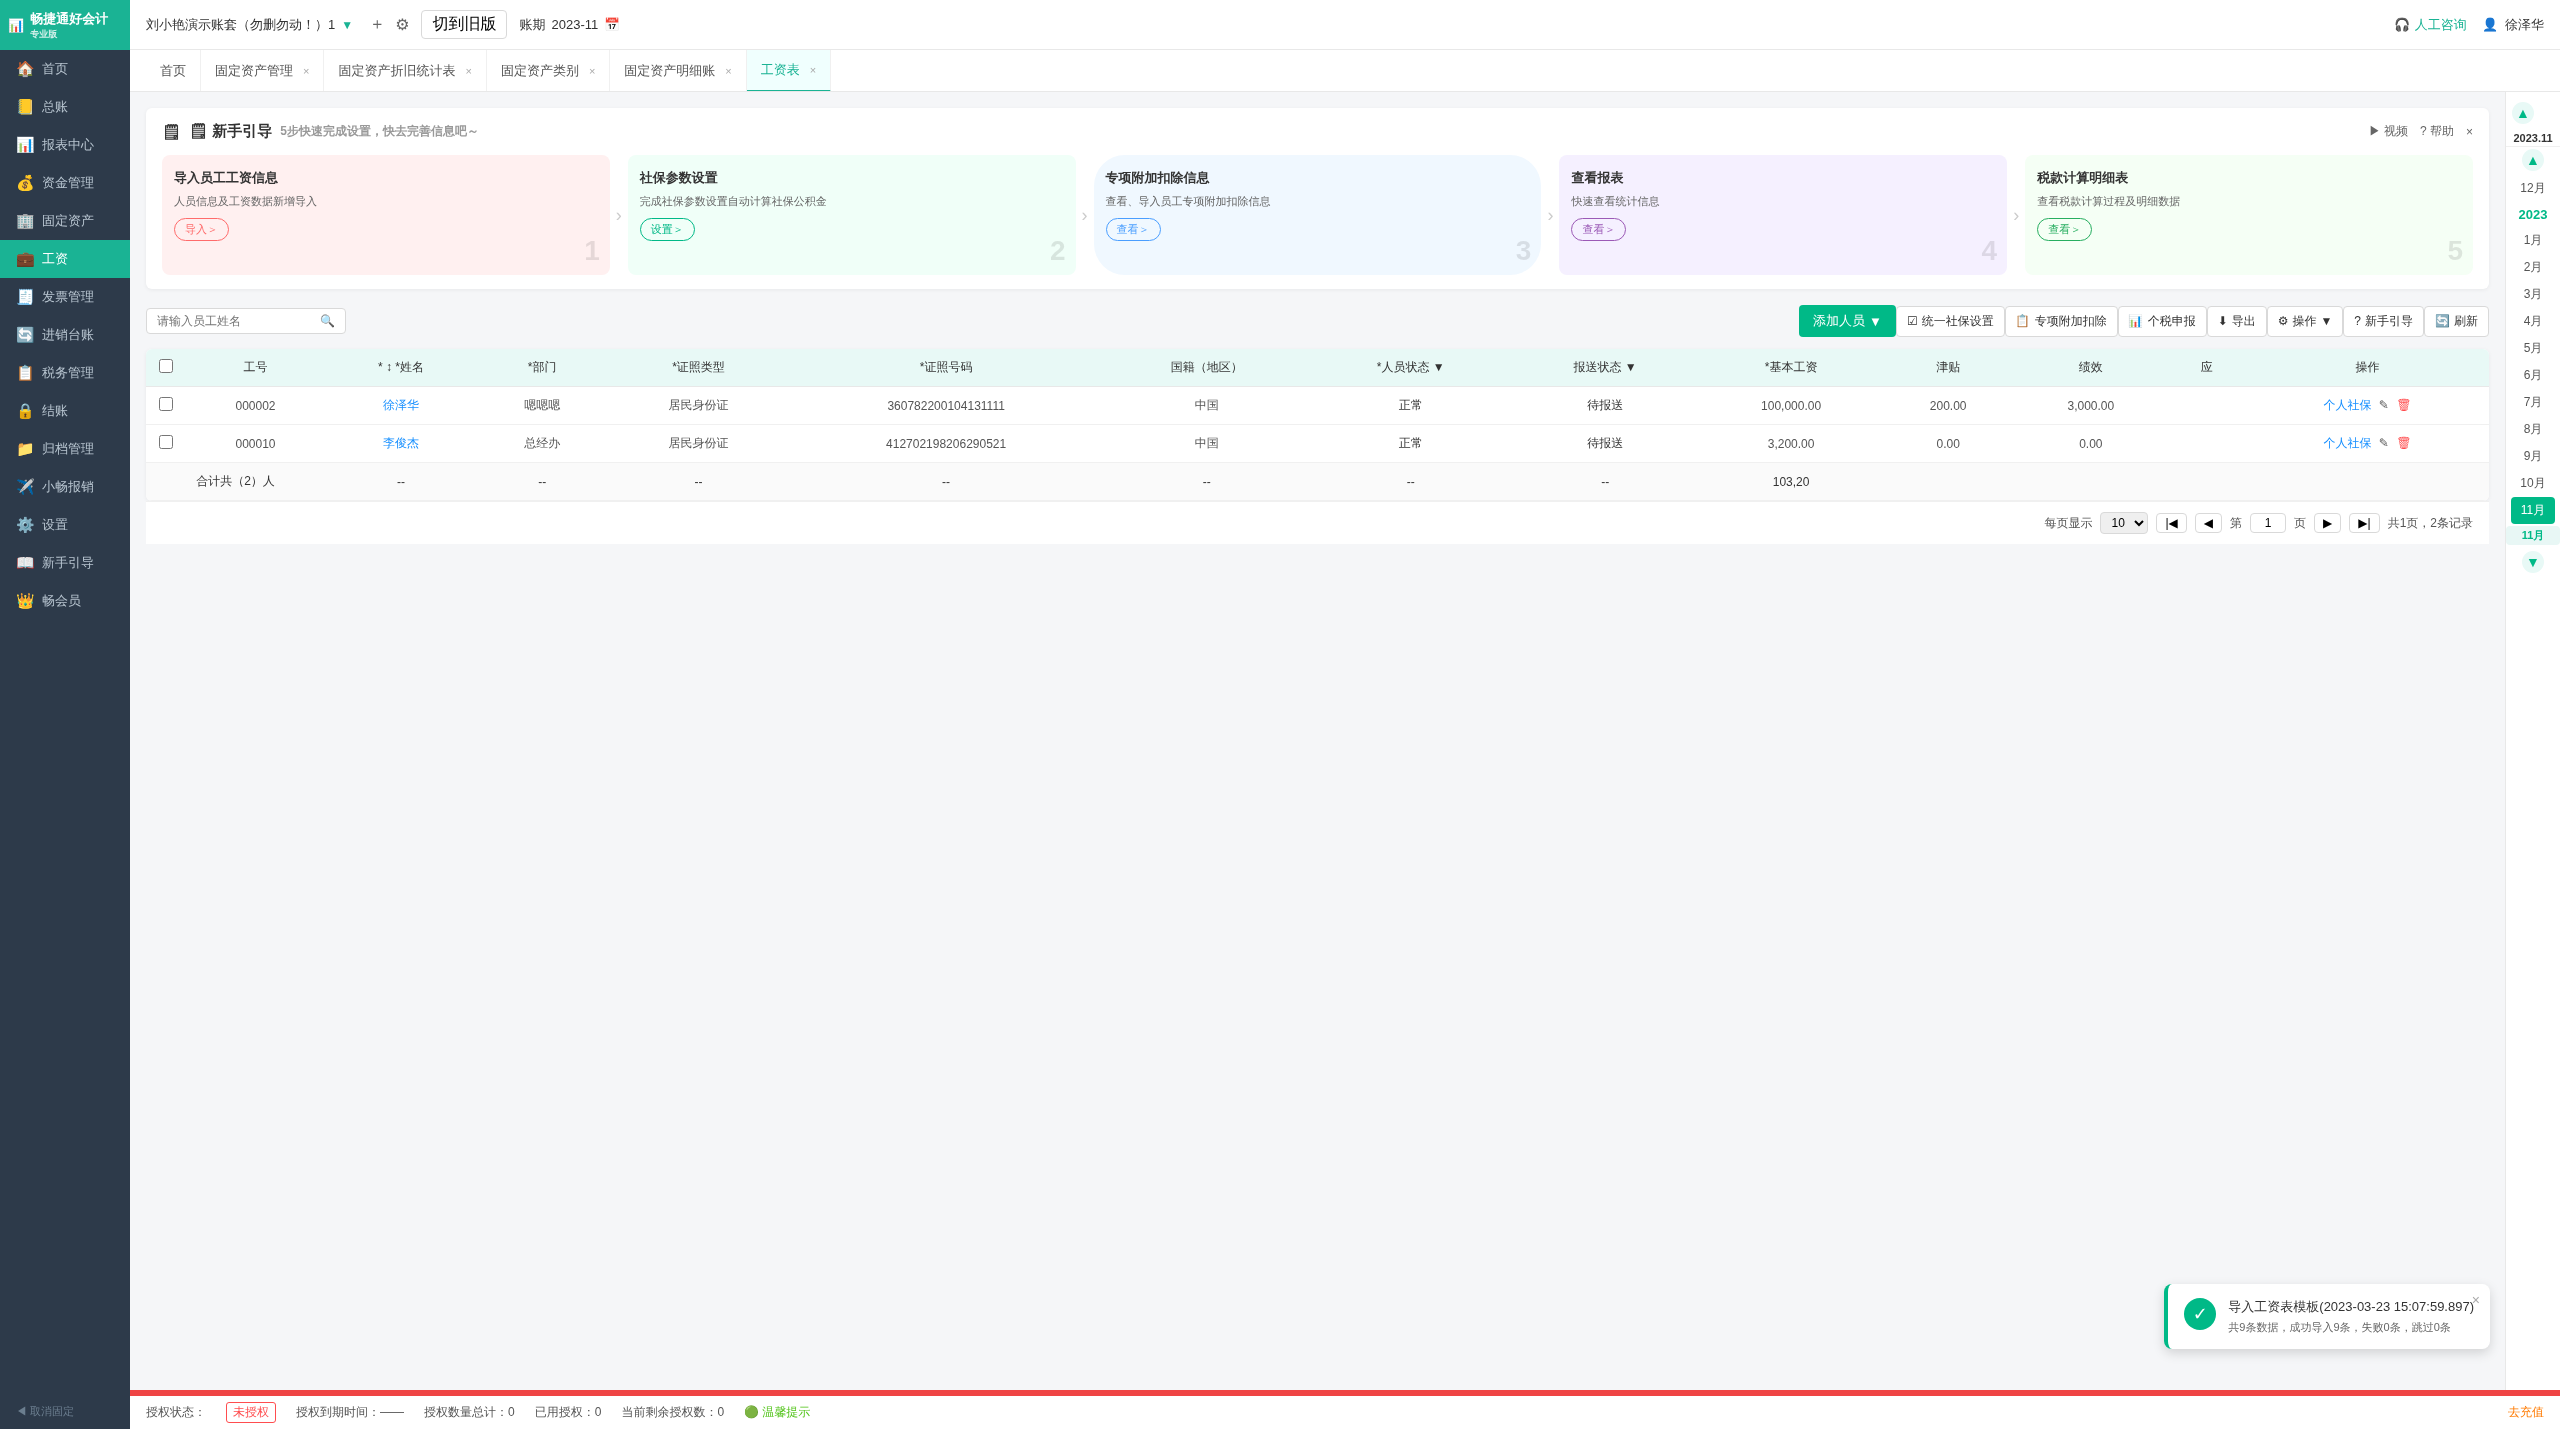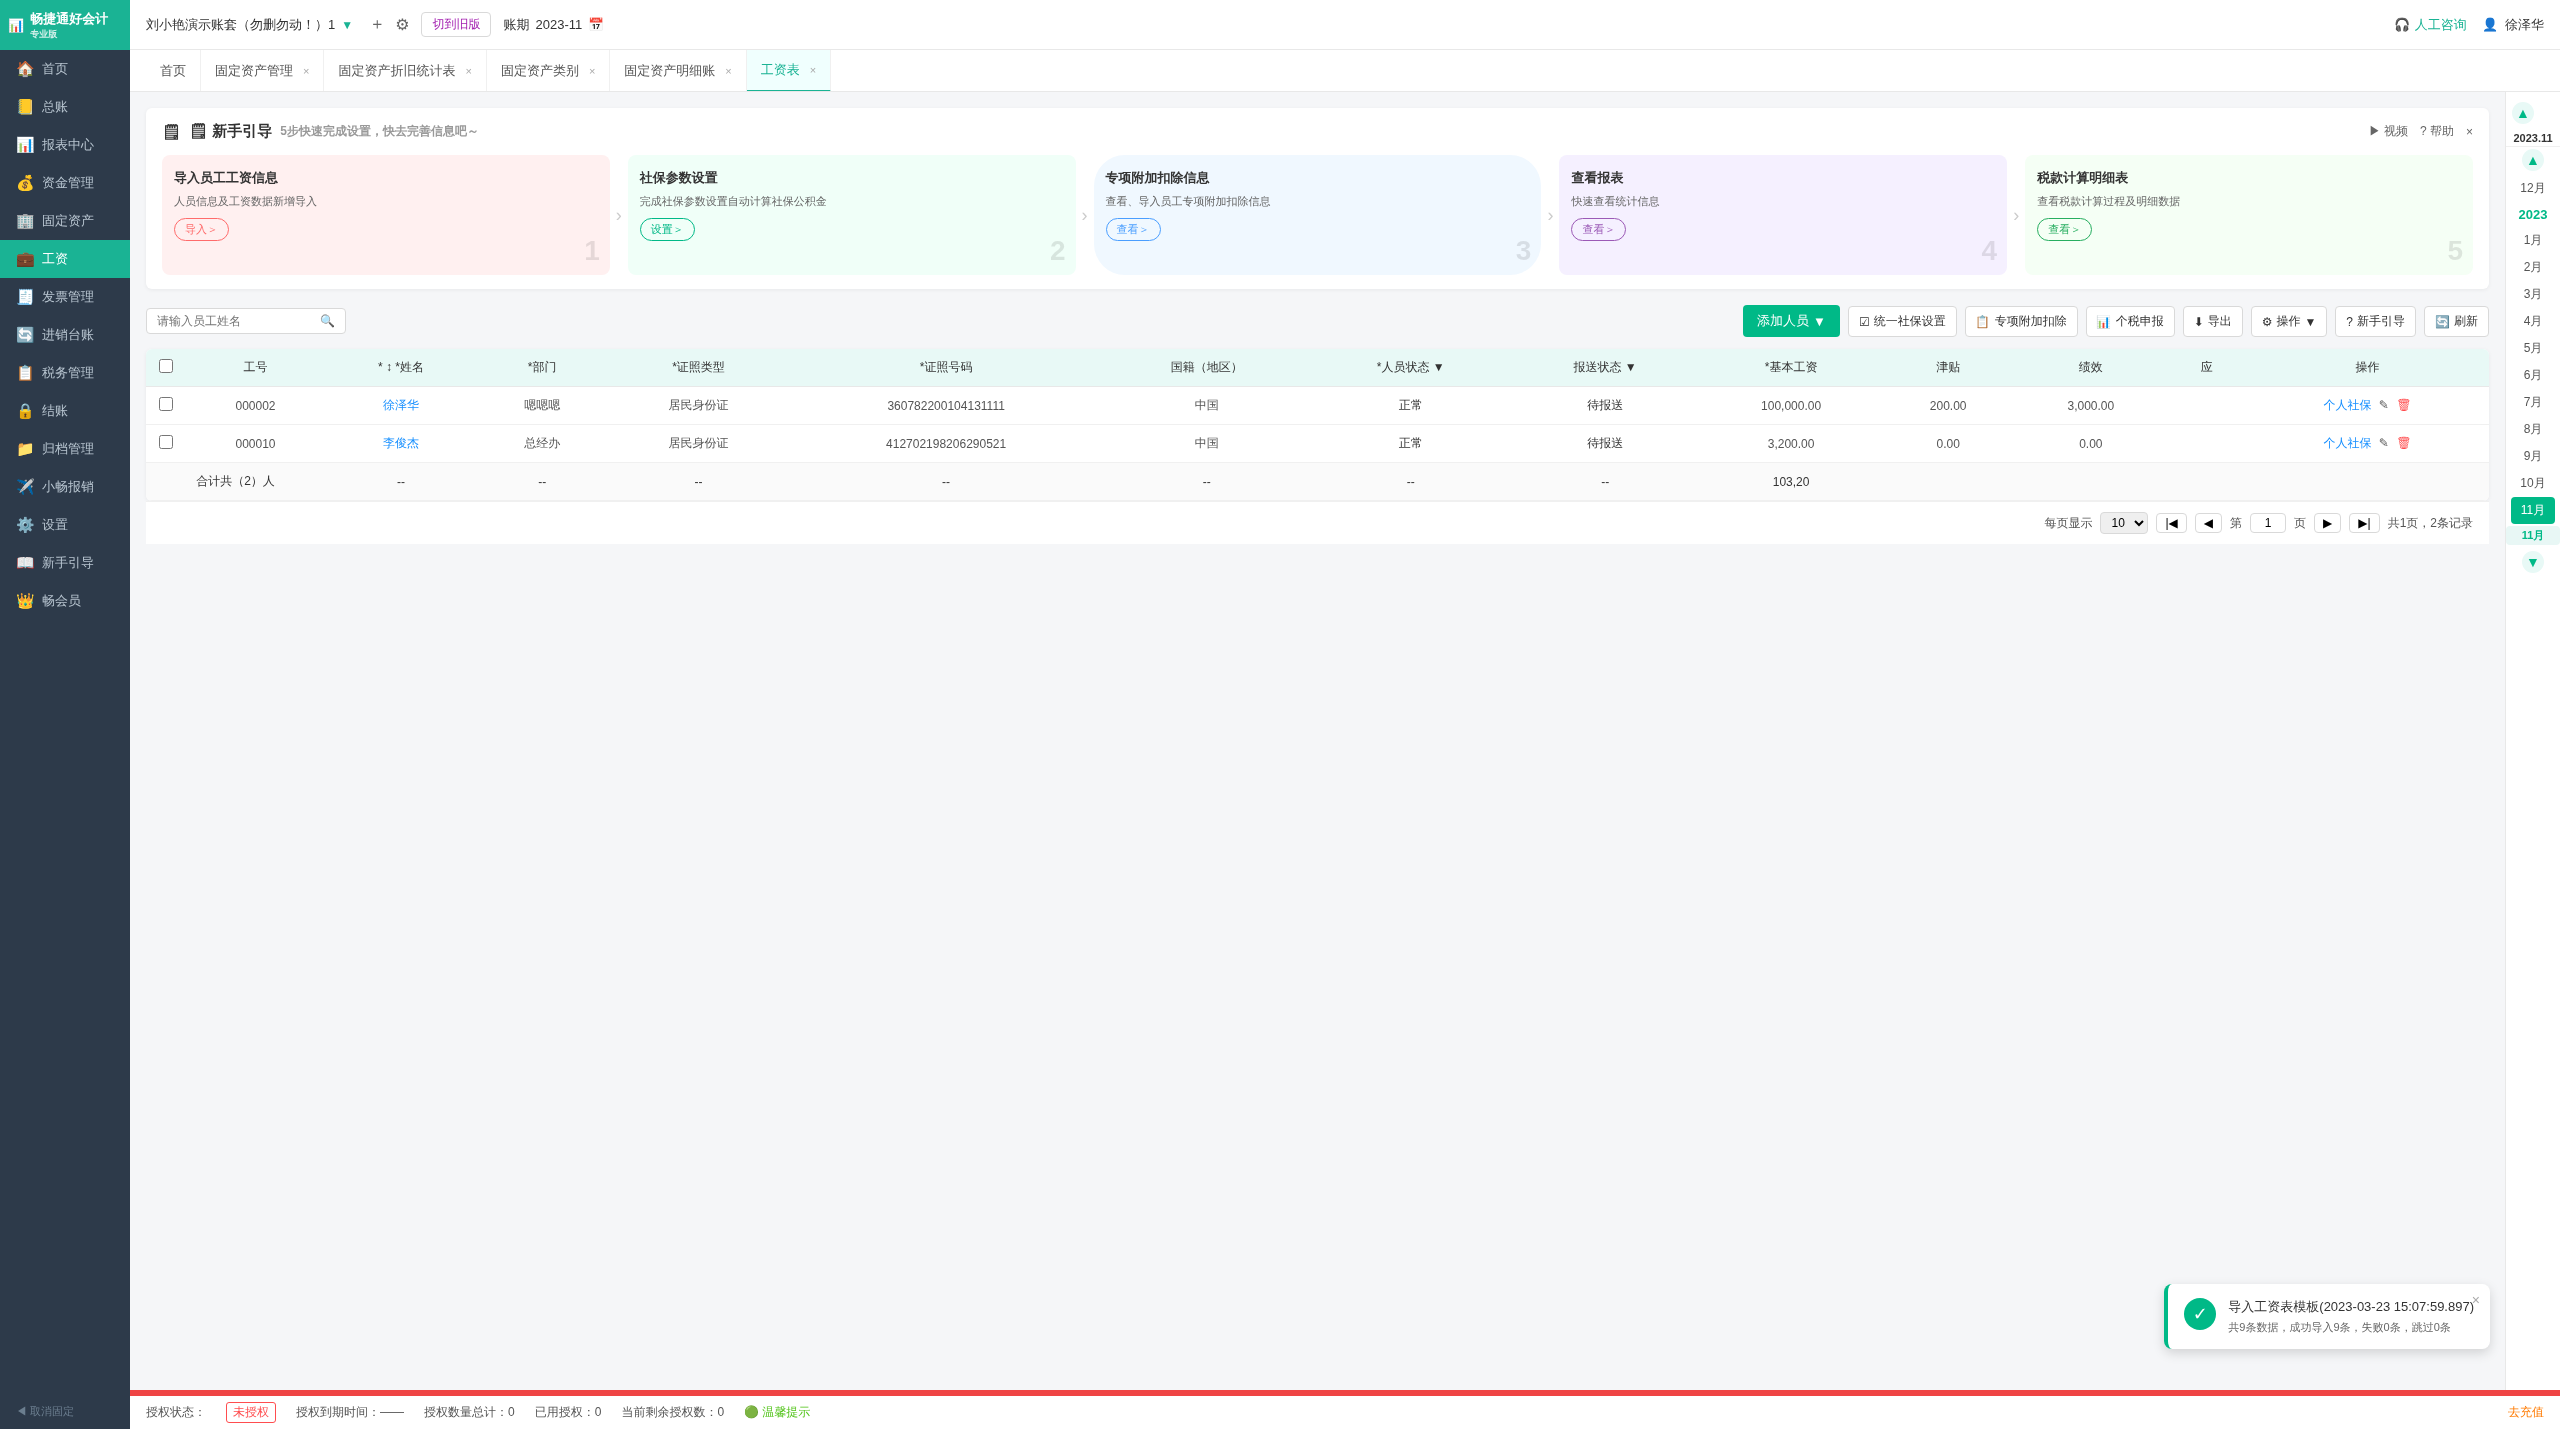--- a/index.html
+++ b/index.html
@@ -75,22 +75,22 @@
       color: #333;
     }
     .topbar-account .arrow { color: #1ab394; font-size: 12px; }
     .topbar-icons { display: flex; align-items: center; gap: 10px; margin-left: 4px; }
     .topbar-icons span { font-size: 16px; color: #666; cursor: pointer; }
     .topbar-switch-btn {
       background: white;
       border: 1px solid #d9d9d9;
       border-radius: 4px;
       padding: 3px 10px;
-      font-size: 12px;
-      color: #a21caf;
+      font-size: 16px;
+      color: #000000;
       cursor: pointer;
     }
     .topbar-period {
       display: flex;
       align-items: center;
       gap: 6px;
       font-size: 13px;
       color: #333;
     }
     .topbar-right {
@@ -236,21 +236,21 @@
       gap: 6px;
     }
     .search-box input {
       border: none;
       outline: none;
       font-size: 12px;
       color: #333;
       width: 100%;
       background: transparent;
     }
-    .toolbar-right { display: flex; align-items: flex-end; gap: 8px; }
+    .toolbar-right { display: flex; align-items: center; }
     .add-btn {
       background: #00b987;
       color: white;
       border: none;
       border-radius: 4px;
       padding: 7px 14px;
       font-size: 13px;
       cursor: pointer;
       display: flex;
       align-items: center;

